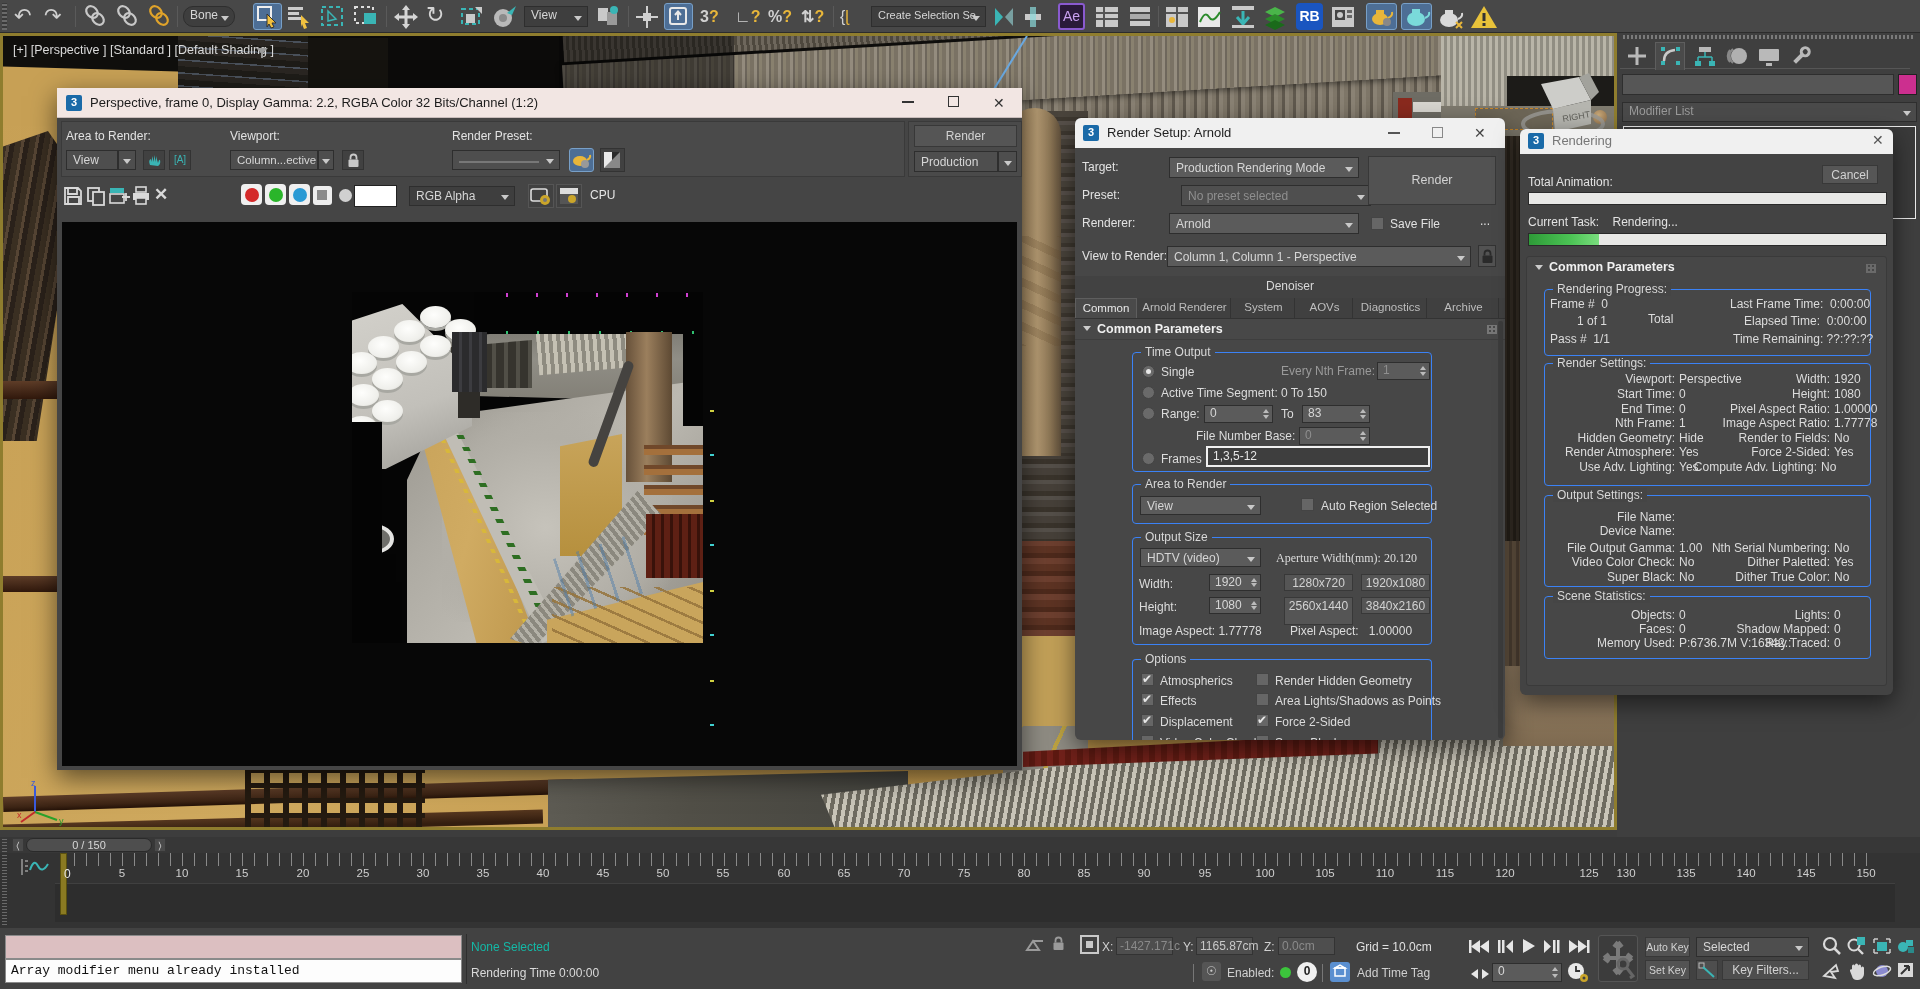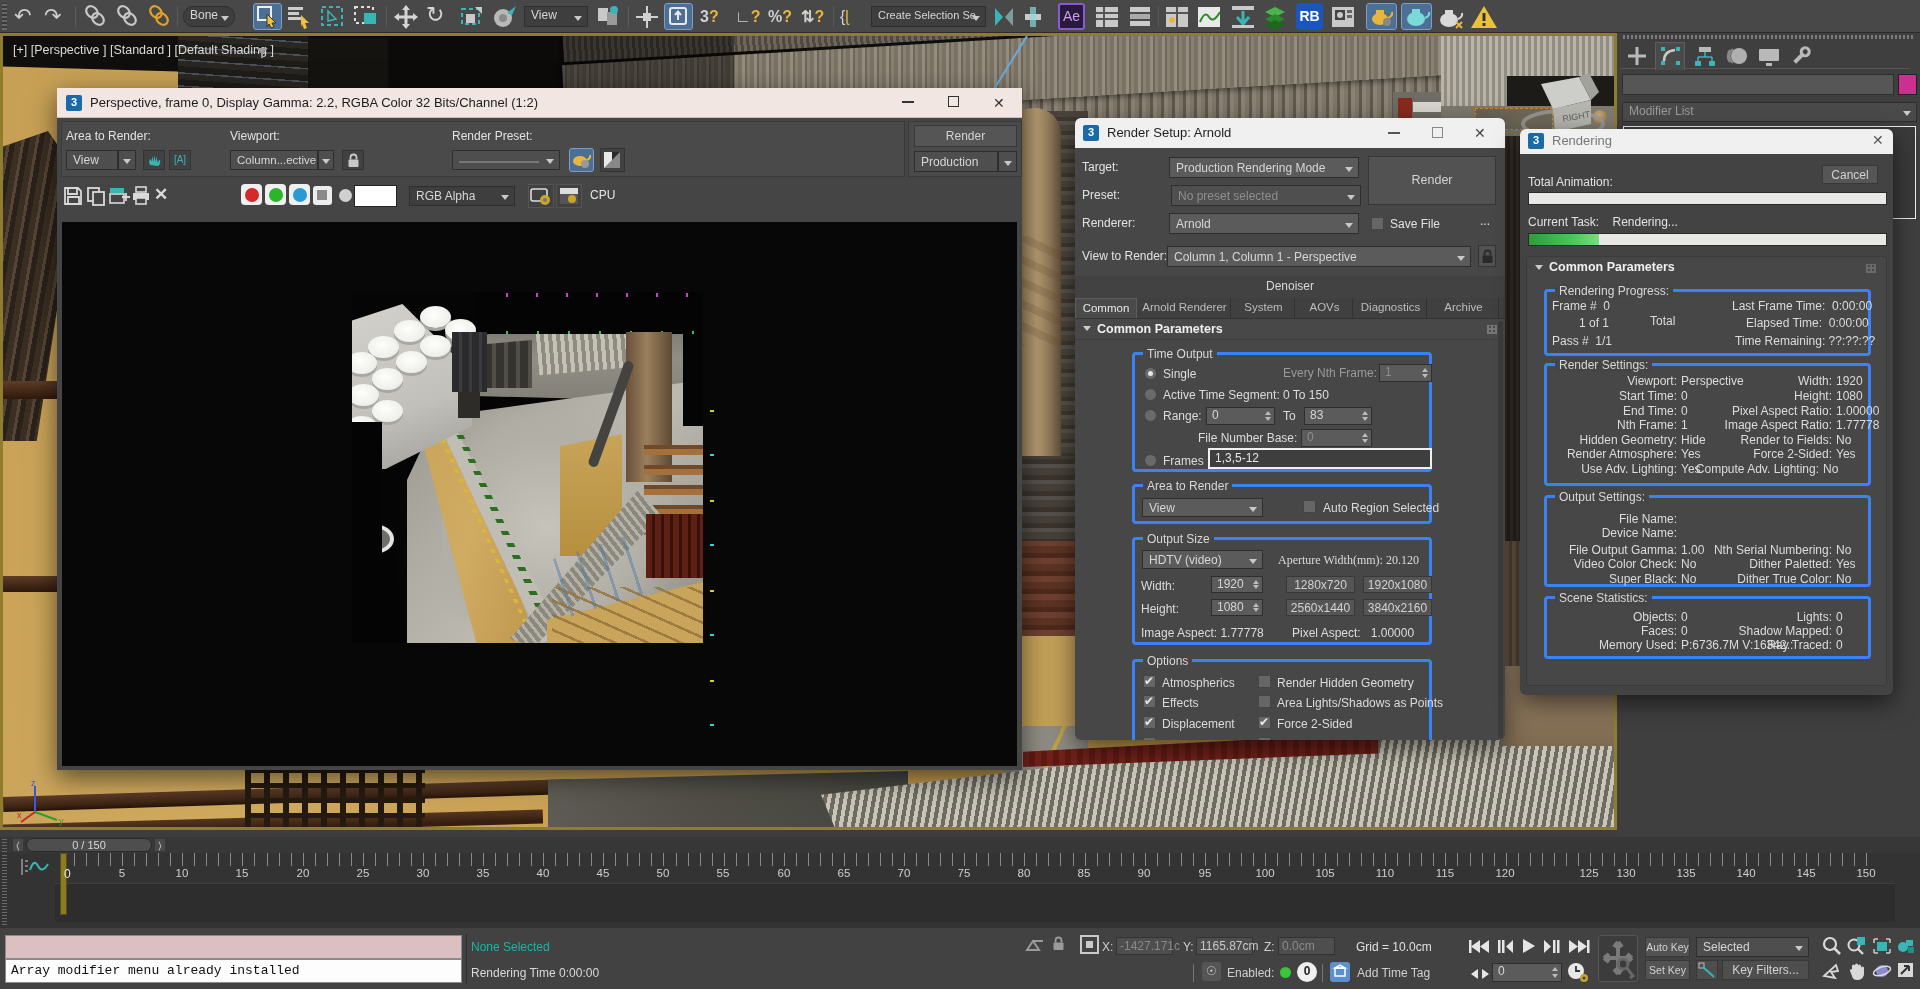--- a/index.html
+++ b/index.html
@@ -9,21 +9,21 @@
   #stage { position:relative; width:1920px; height:989px; }
   .txt { color:#e2e2e2; font-size:12px; white-space:nowrap; }
   .dd { background:#5b5b5b; border:1px solid #2e2e2e; color:#d6d6d6; font-size:12px;
         line-height:17px; padding-left:6px; white-space:nowrap; overflow:hidden; }
   .dd .ar { position:absolute; right:5px; top:45%; width:0; height:0;
         border-left:4px solid transparent; border-right:4px solid transparent;
         border-top:5px solid #c9c9c9; }
   .ddis { background:#4f4f4f; color:#8f8f8f; }
   .btn { background:#5a5a5a; border:1px solid #383838; color:#d2d2d2; font-size:12px;
         text-align:center; }
-  .grp { border:3px solid #3b82f6; border-radius:4px; }
+  .grp { border:1px solid #3b82f6; border-radius:4px; }
   .grplbl { position:absolute; top:-8px; left:8px; background:#454545; padding:0 4px;
         color:#d8d8d8; font-size:12px; white-space:nowrap; }
   .cb { width:13px; height:13px; background:#666; border:1px solid #444; position:absolute; }
   .cb.on:after { content:"\2714"; color:#e8e8e8; font-size:12px; position:absolute; left:0px; top:-2px; }
   .rad { width:13px; height:13px; border-radius:50%; background:#6a6a6a; border:1px solid #444; position:absolute; }
   .rad.on:after { content:""; position:absolute; left:3px; top:3px; width:5px; height:5px;
         border-radius:50%; background:#e8e8e8; }
   .spin { background:#5b5b5b; border:1px solid #2e2e2e; color:#d6d6d6; font-size:12px;
         line-height:15px; padding-left:5px; }
   .spn:after { content:""; position:absolute; right:3px; top:3px; width:0; height:0;
@@ -681,21 +681,21 @@
     <div class="abs" style="left:0;top:0;width:430px;height:30px;background:#f0f0f0;">
       <div class="abs" style="left:8px;top:7px;width:16px;height:16px;background:#1a6aa8;border-radius:2px;color:#fff;font-size:11px;font-weight:bold;text-align:center;line-height:15px;">3</div>
       <div class="abs" style="left:32px;top:7px;font-size:13px;color:#222;">Render Setup: Arnold</div>
       <div class="abs" style="left:313px;top:14px;width:12px;height:1.5px;background:#555;"></div>
       <div class="abs" style="left:357px;top:9px;width:11px;height:11px;border:1.5px solid #888;"></div>
       <div class="abs" style="left:399px;top:7px;font-size:14px;color:#444;">✕</div>
     </div>
     <div class="abs txt" style="left:7px;top:42px;">Target:</div>
     <div class="abs dd" style="left:94px;top:39px;width:190px;height:21px;line-height:20px;">Production Rendering Mode<span class="ar"></span></div>
     <div class="abs txt" style="left:7px;top:70px;">Preset:</div>
-    <div class="abs dd ddis" style="left:96px;top:67px;width:190px;height:21px;line-height:20px;">No preset selected<span class="ar"></span></div>
+    <div class="abs dd ddis" style="left:106px;top:67px;width:190px;height:21px;line-height:20px;">No preset selected<span class="ar"></span></div>
     <div class="abs txt" style="left:7px;top:98px;">Renderer:</div>
     <div class="abs dd" style="left:94px;top:95px;width:190px;height:21px;line-height:20px;">Arnold<span class="ar"></span></div>
     <div class="abs btn" style="left:293px;top:38px;width:128px;height:49px;line-height:47px;background:#525252;font-size:12.5px;">Render</div>
     <div class="abs cb" style="left:296px;top:99px;"></div>
     <div class="abs txt" style="left:315px;top:99px;">Save File</div>
     <div class="abs txt" style="left:405px;top:96px;">...</div>
     <div class="abs txt" style="left:7px;top:131px;">View to Render:</div>
     <div class="abs dd" style="left:92px;top:128px;width:304px;height:21px;line-height:20px;">Column 1, Column 1 - Perspective<span class="ar"></span></div>
     <div class="abs" style="left:403px;top:127px;width:18px;height:22px;background:#525252;border:1px solid #333;text-align:center;padding-top:3px;"><svg width="12" height="14">
           <rect x="1.5" y="6.5" width="10" height="7.5" rx="1" fill="#2a2a2a"></rect>
@@ -746,21 +746,21 @@
     <div class="abs grp" style="left:57px;top:419px;width:300px;height:108px;">
       <span class="grplbl" style="background:#474747;">Output Size</span>
       <div class="abs dd" style="left:7px;top:10px;width:121px;height:19px;line-height:18px;">HDTV (video)<span class="ar"></span></div>
       <span class="gtxt" style="left:143px;top:13px;font-family:Liberation Serif, serif;">Aperture Width(mm): 20.120</span>
       <span class="gtxt" style="left:6px;top:39px;">Width:</span>
       <div class="spin spn abs" style="left:76px;top:36px;width:52px;height:17px;">1920</div>
       <div class="abs btn" style="left:151px;top:36px;width:69px;height:17px;line-height:16px;background:#555;">1280x720</div>
       <div class="abs btn" style="left:228px;top:36px;width:69px;height:17px;line-height:16px;background:#555;">1920x1080</div>
       <span class="gtxt" style="left:6px;top:62px;">Height:</span>
       <div class="spin spn abs" style="left:76px;top:59px;width:52px;height:17px;">1080</div>
-      <div class="abs btn" style="left:151px;top:59px;width:69px;height:17px;line-height:16px;background:#555;">2560x1440</div>
+      <div class="abs btn" style="left:151px;top:59px;width:69px;height:28px;line-height:16px;background:#555;">2560x1440</div>
       <div class="abs btn" style="left:228px;top:59px;width:69px;height:17px;line-height:16px;background:#555;">3840x2160</div>
       <span class="gtxt" style="left:6px;top:86px;">Image Aspect: 1.77778</span>
       <span class="gtxt" style="left:157px;top:86px;text-align:right;">Pixel Aspect:&nbsp;&nbsp; 1.00000</span>
     </div>
 
     <div class="abs grp" style="left:57px;top:541px;width:300px;height:81px;border-bottom:none;border-radius:4px 4px 0 0;">
       <span class="grplbl" style="background:#474747;">Options</span>
       <div class="cb on abs" style="left:8px;top:13px;"></div>
         <span class="gtxt" style="left:27px;top:14px;">Atmospherics</span>
       <div class="cb abs" style="left:123px;top:13px;"></div>

